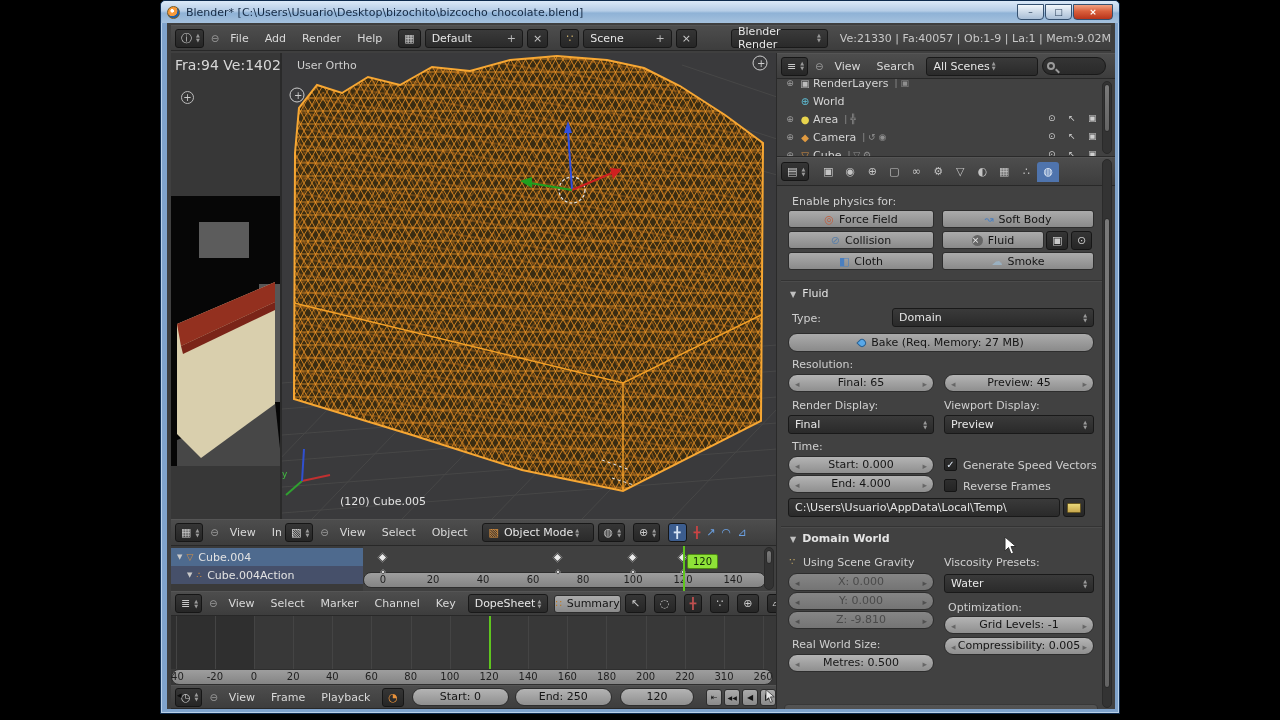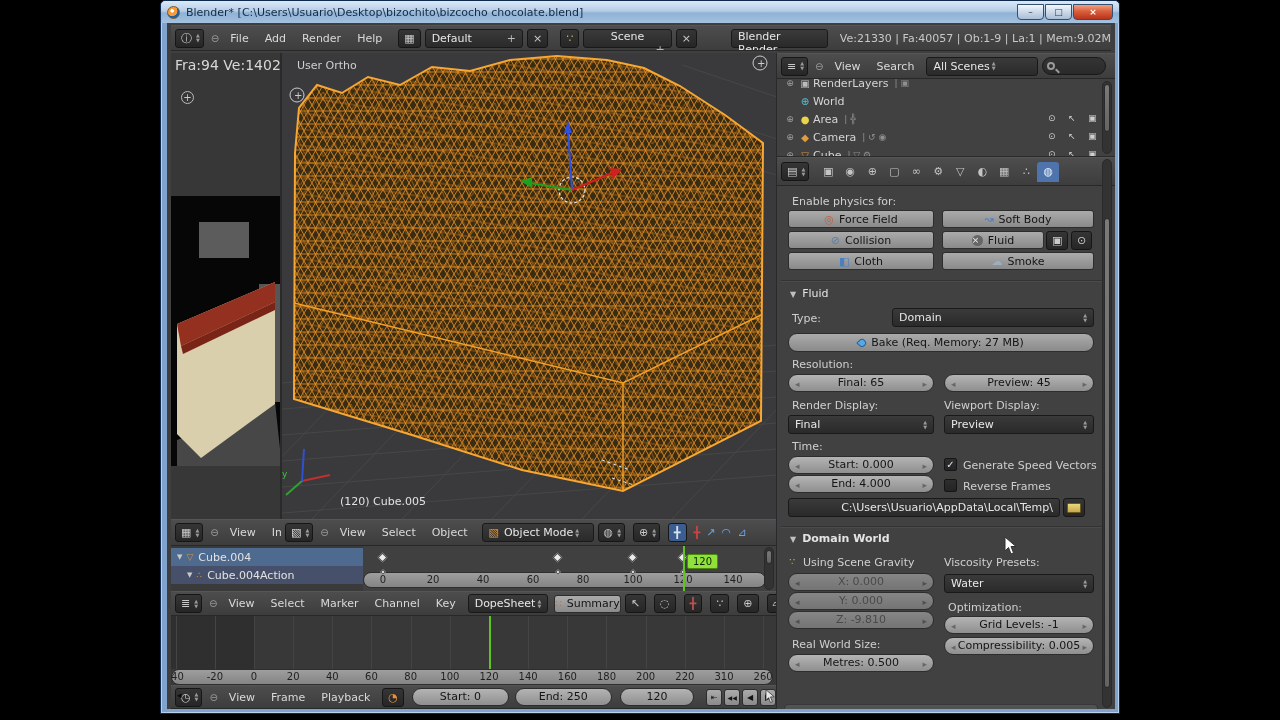--- a/index.html
+++ b/index.html
@@ -15,21 +15,21 @@
   .content{position:absolute;left:6px;top:22px;width:948px;height:686px;background:#3f3f3f;overflow:hidden;}
 
   .hdr{position:absolute;background:linear-gradient(#4d4d4d,#3d3d3d);border-top:1px solid #555;border-bottom:1px solid #282828;display:flex;align-items:center;overflow:hidden;}
   .menu{padding:0 8px;color:#d9d9d9;font-size:11px;white-space:nowrap;}
   .etype{display:flex;align-items:center;background:linear-gradient(#353535,#262626);border:1px solid #161616;border-radius:3px;height:19px;padding:0 3px;margin:0 4px;}
   .eglyph{font-size:11px;color:#c9c9c9;padding:0 2px;}
   .spin{display:flex;flex-direction:column;color:#9a9a9a;margin-left:2px;}
   .spin::before{content:"▲";font-size:5px;line-height:5px;}
   .spin::after{content:"▼";font-size:5px;line-height:5px;}
   .collapse{color:#9a9a9a;font-size:10px;margin:0 3px;}
-  .dd{position:absolute;display:flex;align-items:center;background:linear-gradient(#3a3a3a,#2a2a2a);border:1px solid #191919;border-radius:3px;color:#e6e6e6;font-size:11px;padding:0 6px;height:19px;justify-content:flex-end;}
+  .dd{position:absolute;display:flex;align-items:center;background:linear-gradient(#3a3a3a,#2a2a2a);border:1px solid #191919;border-radius:3px;color:#e6e6e6;font-size:11px;padding:0 6px;height:19px;}
   .dd .spin{margin-left:auto;}
   .ddi{display:flex;align-items:center;background:linear-gradient(#3a3a3a,#2a2a2a);border:1px solid #191919;border-radius:3px;color:#e6e6e6;font-size:11px;padding:0 6px;height:19px;}
   .pill{position:absolute;background:linear-gradient(#b4b4b4,#8f8f8f);border:1px solid #2d2d2d;border-radius:9px;color:#151515;font-size:11px;text-align:center;height:18px;line-height:16px;}
   .pill::before{content:"◂";position:absolute;left:6px;top:1px;color:rgba(0,0,0,.35);font-size:9px;}
   .pill::after{content:"▸";position:absolute;right:6px;top:1px;color:rgba(0,0,0,.35);font-size:9px;}
   .pill.dim{background:linear-gradient(#868686,#747474);color:#4a4a4a;}
   .btn{position:absolute;background:linear-gradient(#ababab,#8a8a8a);border:1px solid #2d2d2d;border-radius:3px;color:#141414;font-size:11px;display:flex;align-items:center;justify-content:center;gap:5px;}
   .label{position:absolute;color:#cfcfcf;font-size:11px;white-space:nowrap;}
   .phead{position:absolute;color:#e4e4e4;font-size:11px;white-space:nowrap;}
   .phead::before{content:"▼";font-size:8px;color:#c0c0c0;margin-right:6px;}
@@ -95,28 +95,28 @@
         <span class="ddi" style="width:118px;">
             <span>Default</span>
             <span style="margin-left:auto;color:#bbb;">+</span>
           </span>
         <span class="etype">
             <span class="eglyph">×</span>
           </span>
         <span class="etype" style="margin-left:8px;">
             <span class="eglyph" style="color:#cdb06a;">∵</span>
           </span>
-        <span class="ddi" style="width:106px;flex-direction:column;">
+        <span class="ddi" style="width:106px;">
             <span>Scene</span>
             <span style="margin-left:auto;color:#bbb;">+</span>
           </span>
         <span class="etype">
             <span class="eglyph">×</span>
           </span>
-        <span class="ddi" style="width:116px;margin-left:30px;flex-direction:column;">
+        <span class="ddi" style="width:116px;margin-left:30px;">
             <span>Blender Render</span>
             <span class="spin"></span>
           </span>
         <span class="label" style="position:static;margin-left:12px;color:#c8c8c8;">Ve:21330 | Fa:40057 | Ob:1-9 | La:1 | Mem:9.02M</span>
       </div>
 
       <div style="position:absolute;left:4px;top:30px;width:110px;height:466px;background:#373737;border-right:1px solid #2a2a2a;overflow:hidden;">
         <div class="label" style="left:4px;top:4px;font-size:14px;color:#d8d8d8;">Fra:94 Ve:14022 Fa</div>
         <div style="position:absolute;left:10px;top:38px;width:13px;height:13px;border:1px solid #bbb;border-radius:50%;color:#ccc;font-size:10px;line-height:12px;text-align:center;">+</div>
         <svg style="position:absolute;left:0;top:143px;" width="110" height="270" viewBox="0 0 110 270">

